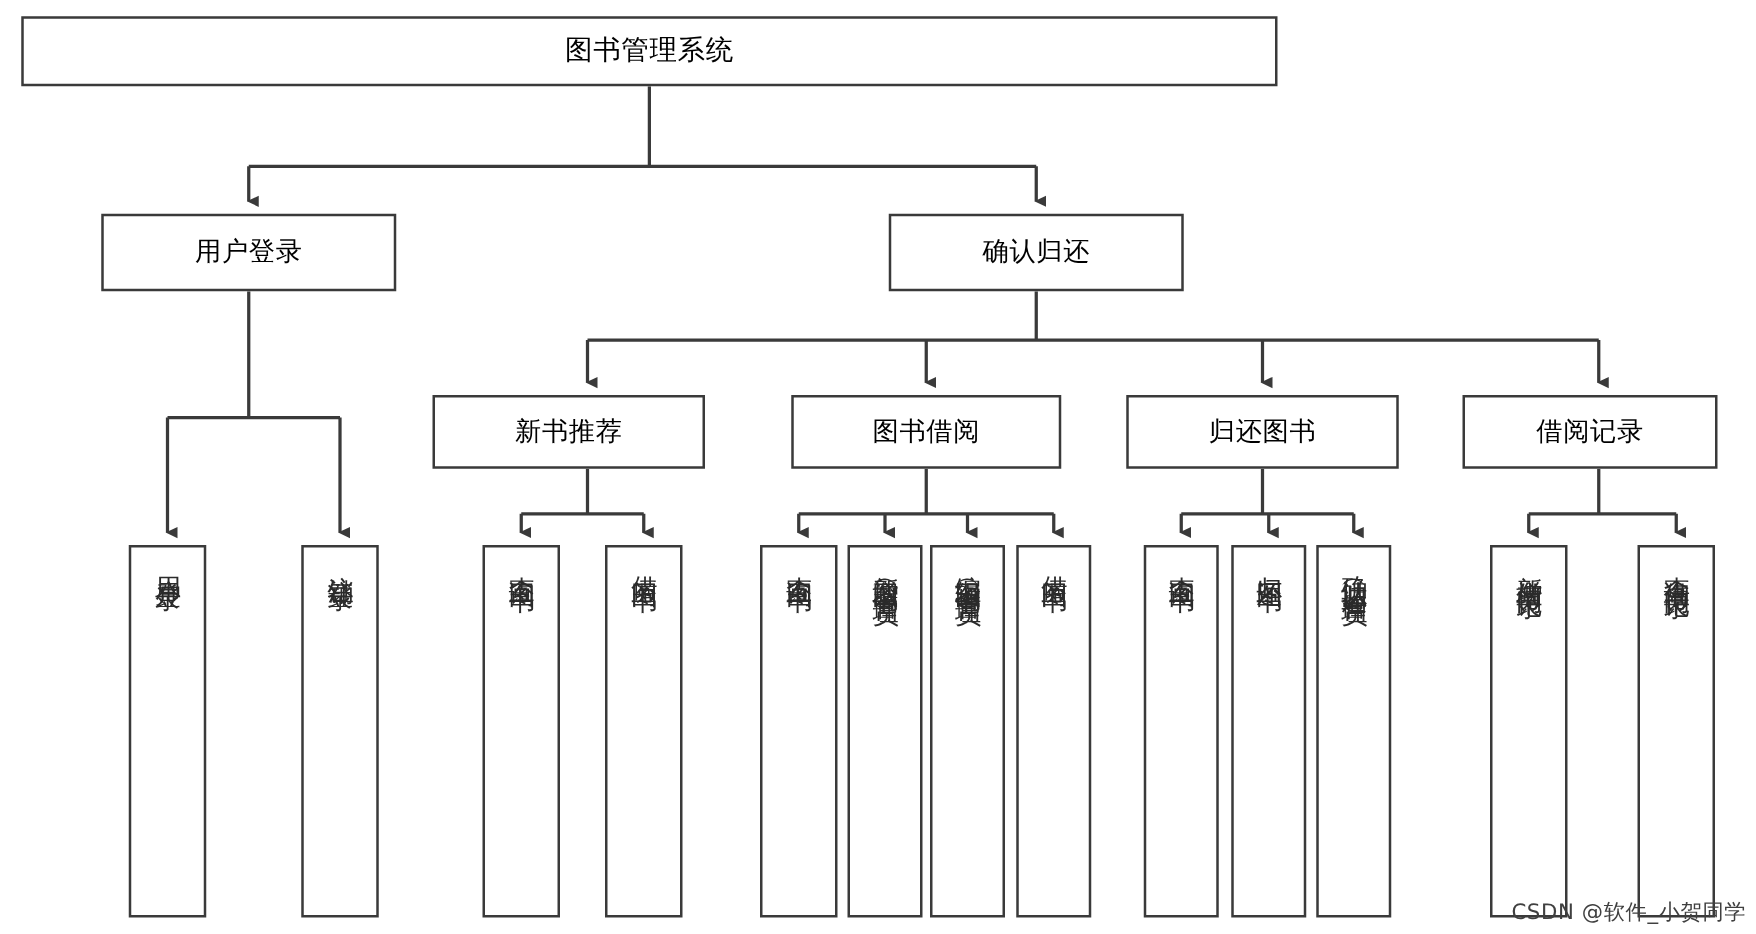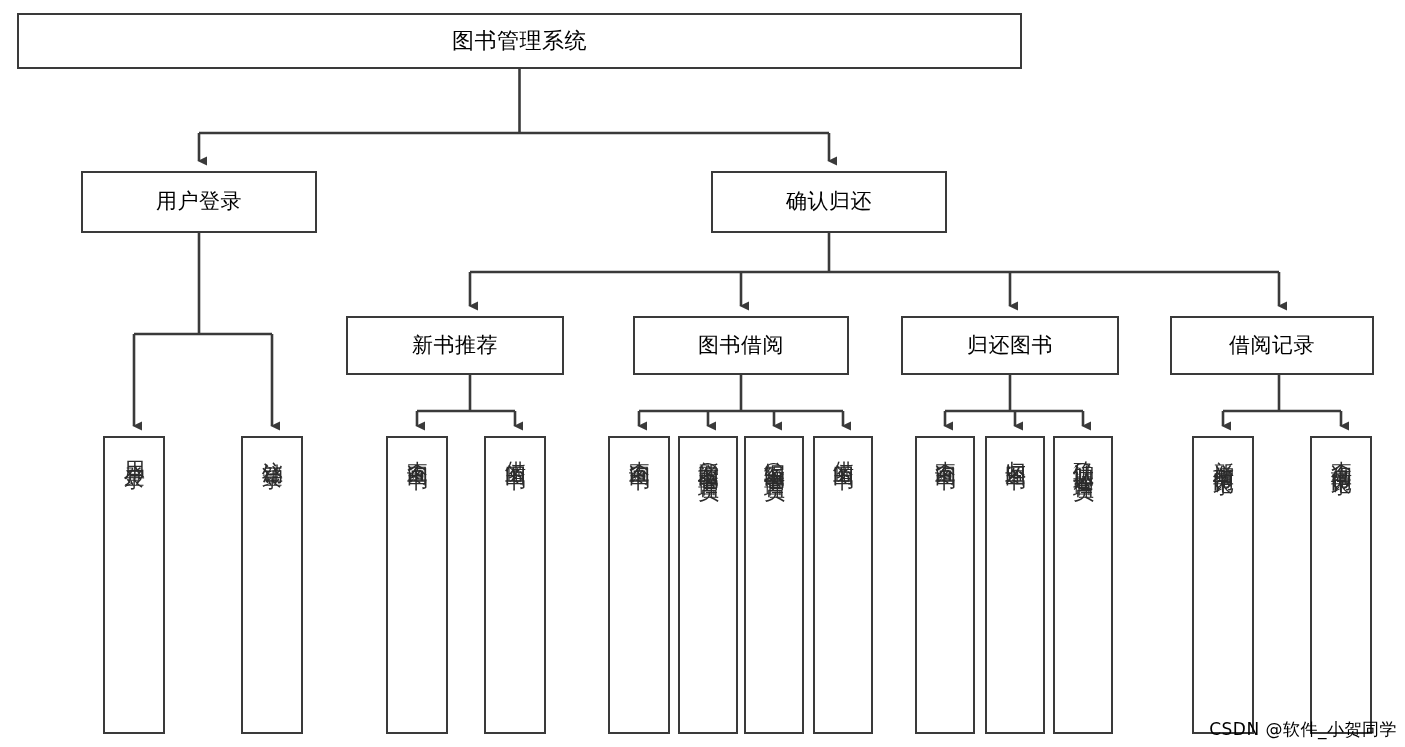--- a/index.html
+++ b/index.html
@@ -55,21 +55,21 @@
     color: #2b2b2b;
     letter-spacing: 3px;
     line-height: 1;
     white-space: nowrap;
   }
   #watermark {
     position: absolute;
     right: 8px;
     bottom: 6px;
     font-size: 17px;
-    color: #000000;
+    color: #404040;
     white-space: nowrap;
     letter-spacing: 0.5px;
   }
 </style>
 </head>
 <body>
 
 <div id="diagram-root">
 
   <svg id="diagram-svg" viewBox="0 0 1405 747" xmlns="http://www.w3.org/2000/svg">

